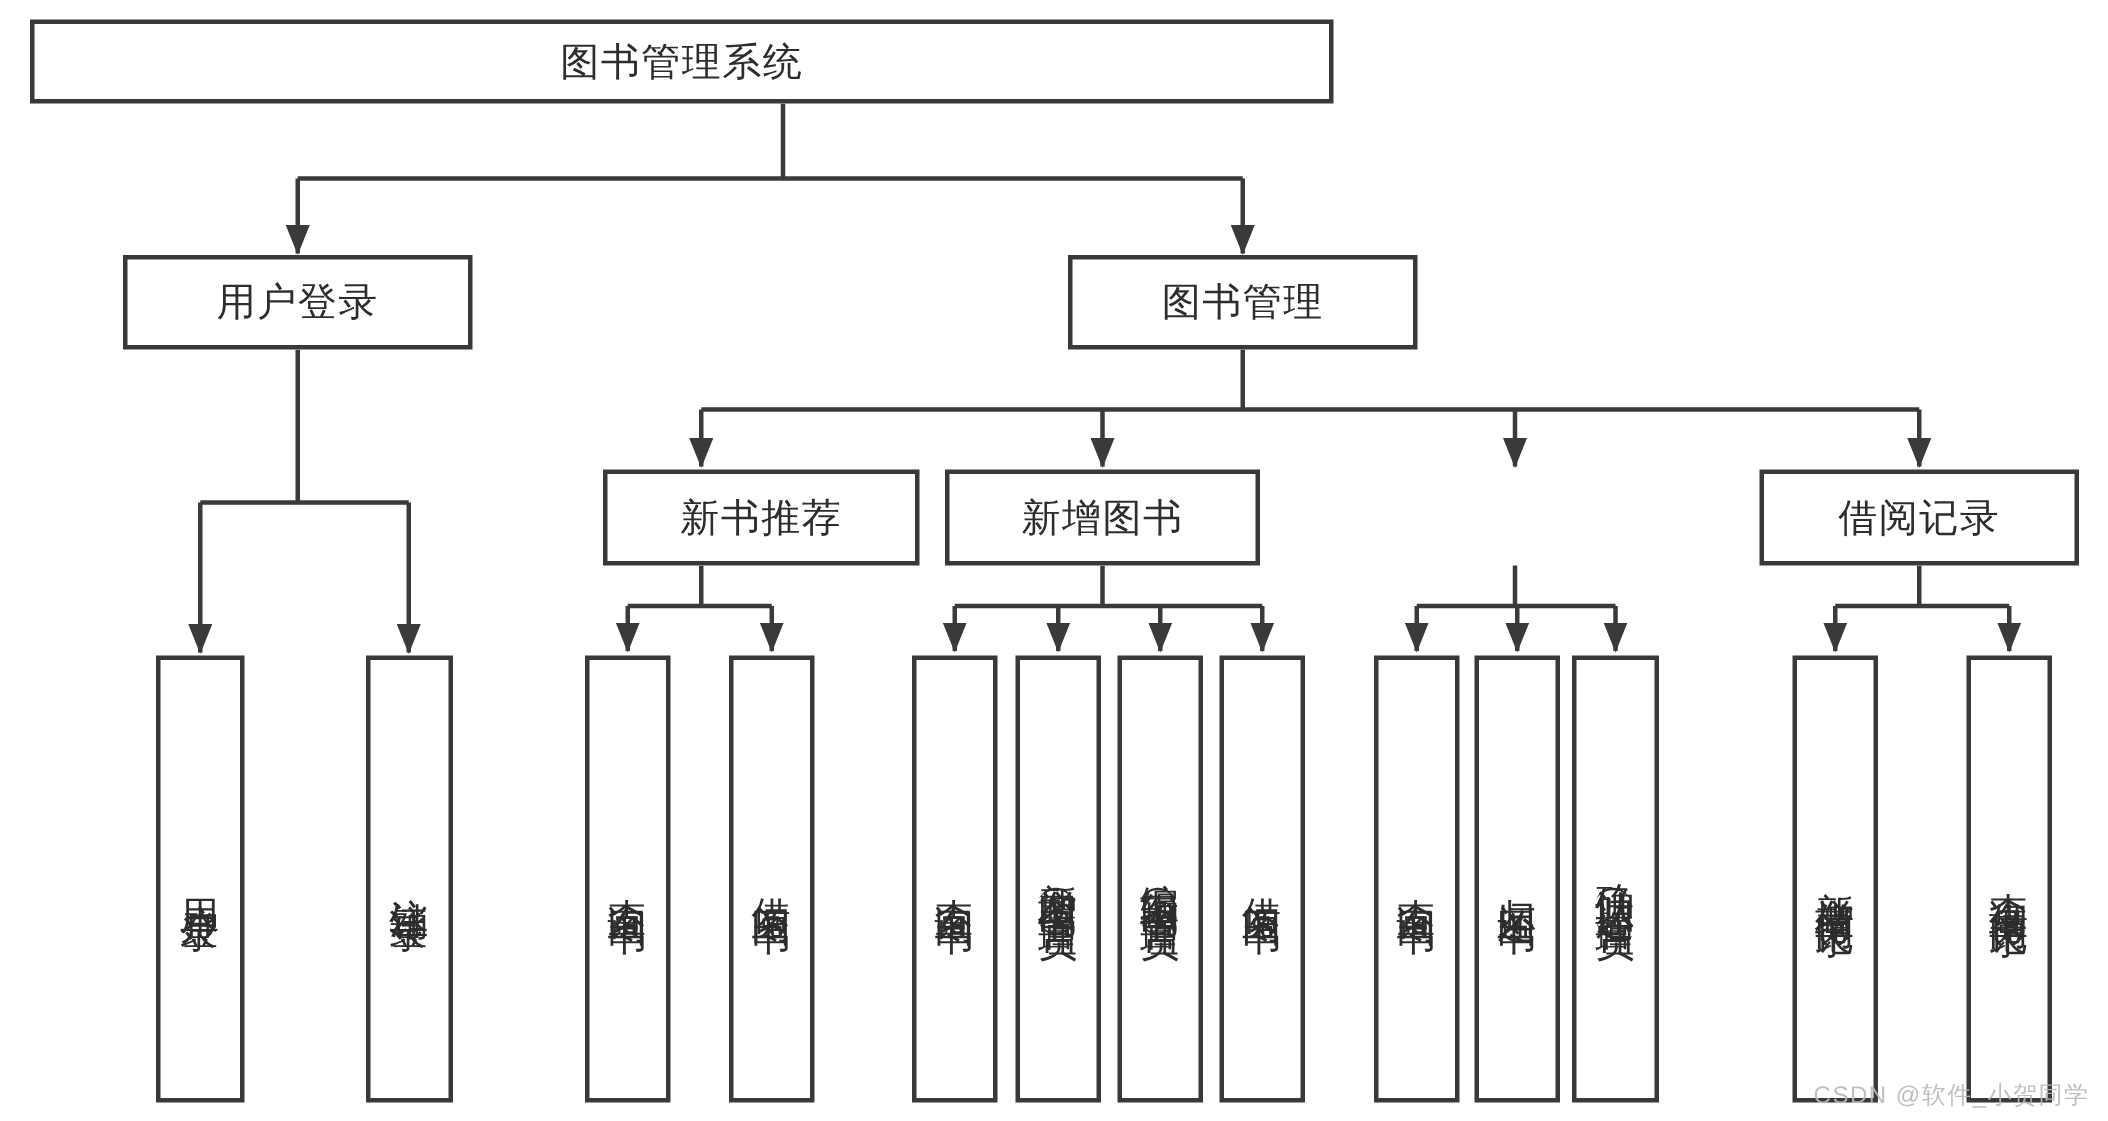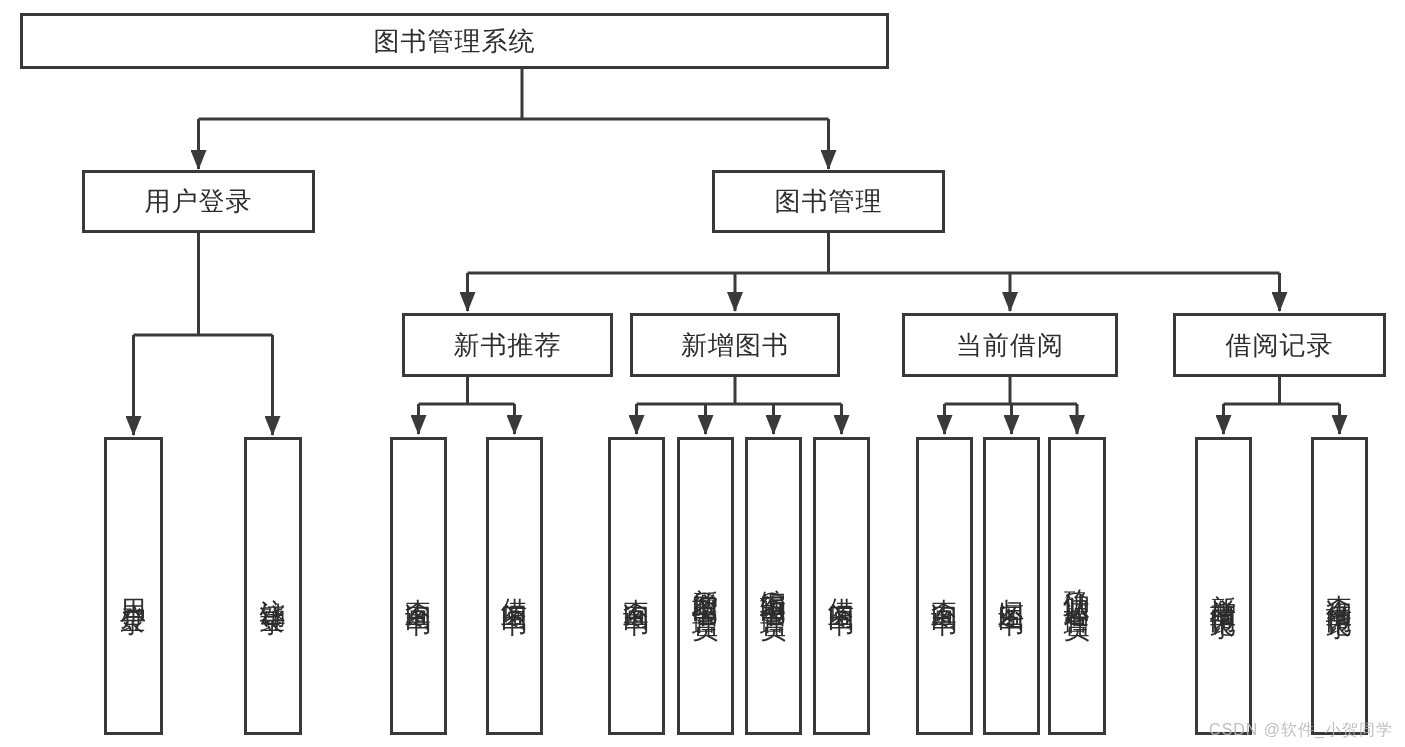--- a/index.html
+++ b/index.html
@@ -117,23 +117,20 @@
   <div class="box lv2b">
     <span class="h-label">图书管理</span>
   </div>
 
   <div class="box lv3a">
     <span class="h-label">新书推荐</span>
   </div>
   <div class="box lv3b">
     <span class="h-label">新增图书</span>
   </div>
-  <div class="box lv3c">
-    <span class="h-label">当前借阅</span>
-  </div>
   <div class="box lv3d">
     <span class="h-label">借阅记录</span>
   </div>
 
   <div class="box leaf" style="left:104px;width:59px">
     <span class="v-label">用户登录</span>
   </div>
   <div class="box leaf" style="left:244px;width:58px">
     <span class="v-label">注销登录</span>
   </div>

